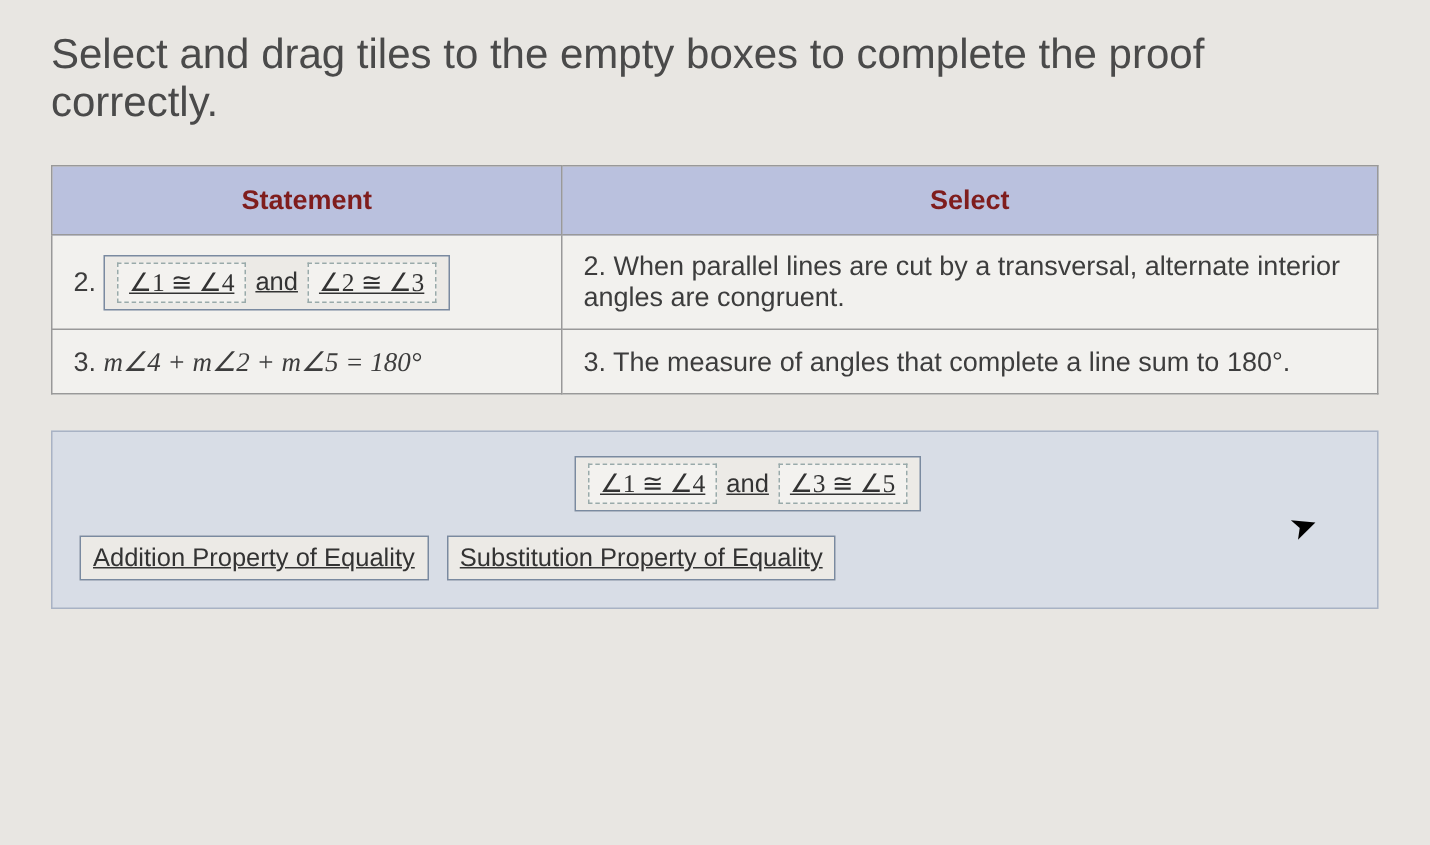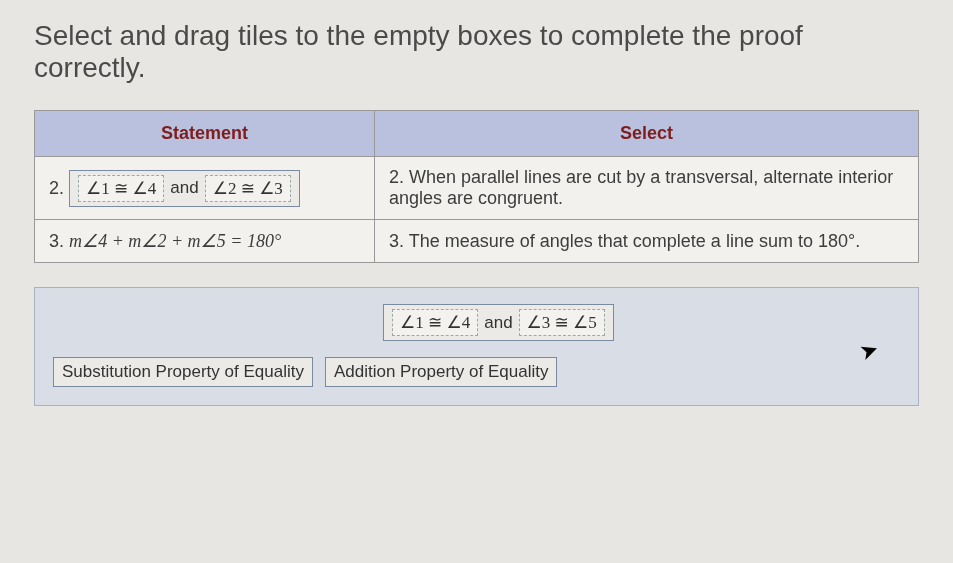--- a/index.html
+++ b/index.html
@@ -60,20 +60,21 @@
   .tile {
     display: inline-flex;
     align-items: center;
     gap: 6px;
     background: #eceae6;
     border: 1px solid #7a8aa0;
     padding: 4px 8px;
     font-size: 17px;
     color: #333;
     cursor: grab;
+    text-decoration: underline;
   }
   .tile .chip {
     display: inline-block;
     border: 1px dashed #9aa;
     background: #f3f2ef;
     padding: 2px 7px;
     font-family: Georgia, serif;
   }
   .drop-target {
     display: inline-block;
@@ -144,18 +145,18 @@
 
 <div class="tile-bank">
   <div class="row1">
     <span class="tile">
       <span class="chip">∠1 ≅ ∠4</span>
       <span>and</span>
       <span class="chip">∠3 ≅ ∠5</span>
     </span>
   </div>
   <div class="row2">
+    <span class="tile">Addition Property of Equality</span>
     <span class="tile">Substitution Property of Equality</span>
-    <span class="tile">Addition Property of Equality</span>
   </div>
 </div>
 
 <span class="cursor" style="left: 860px; top: 338px;">➤</span>
 
 </body></html>

